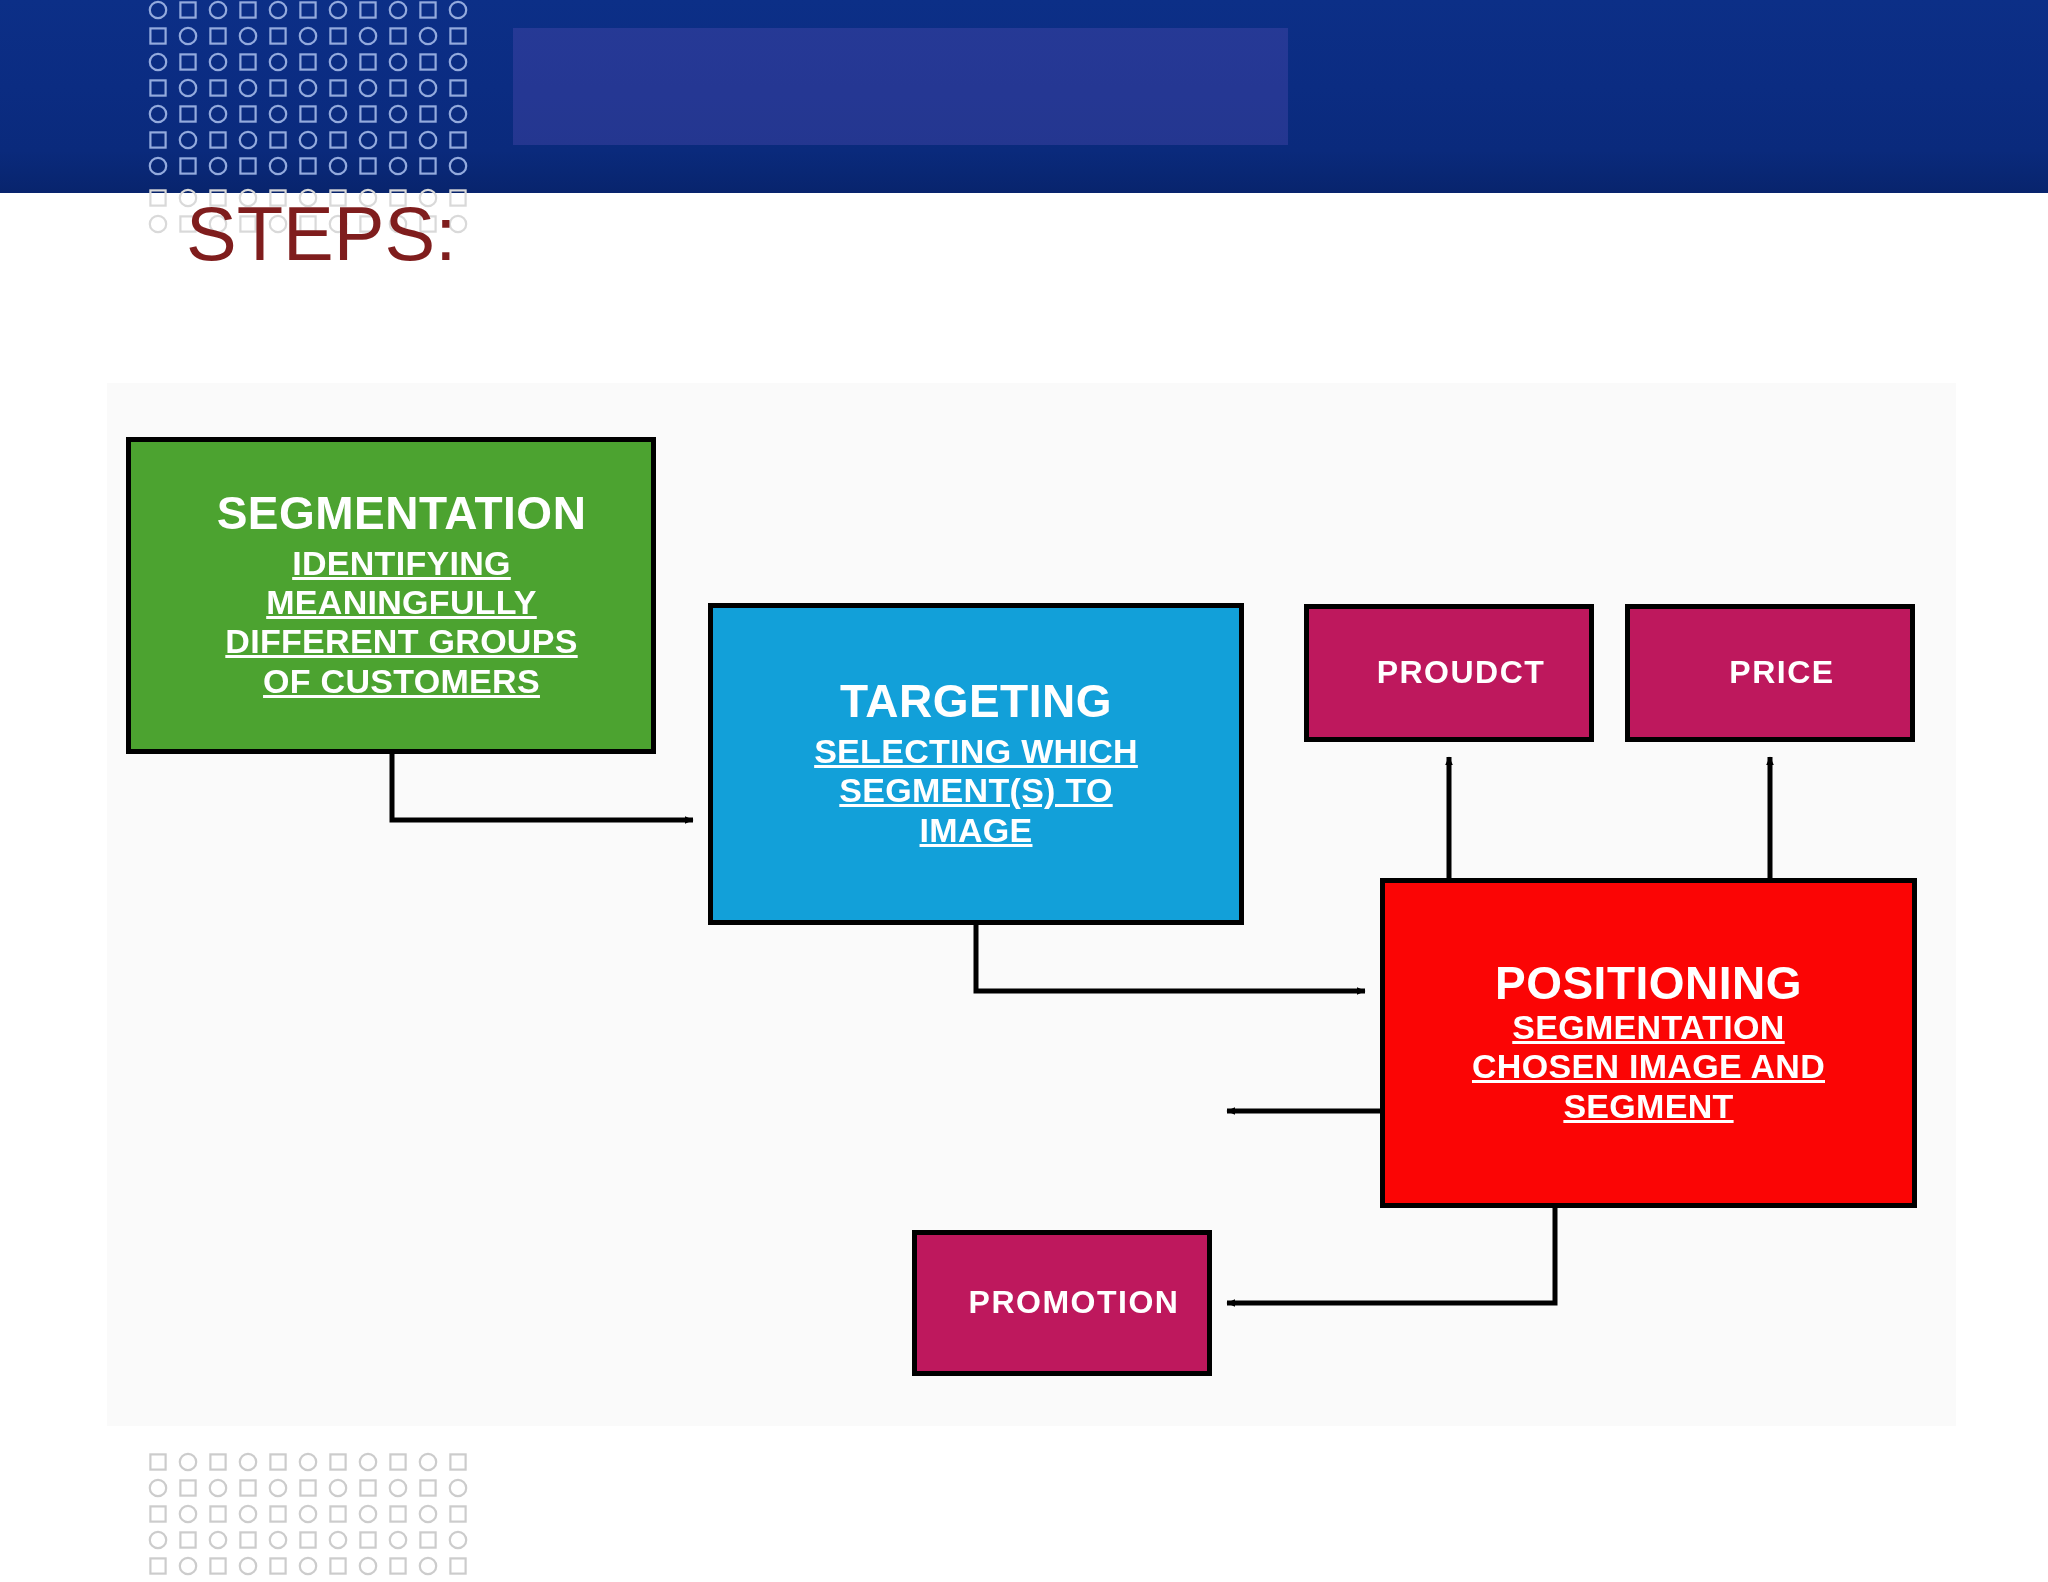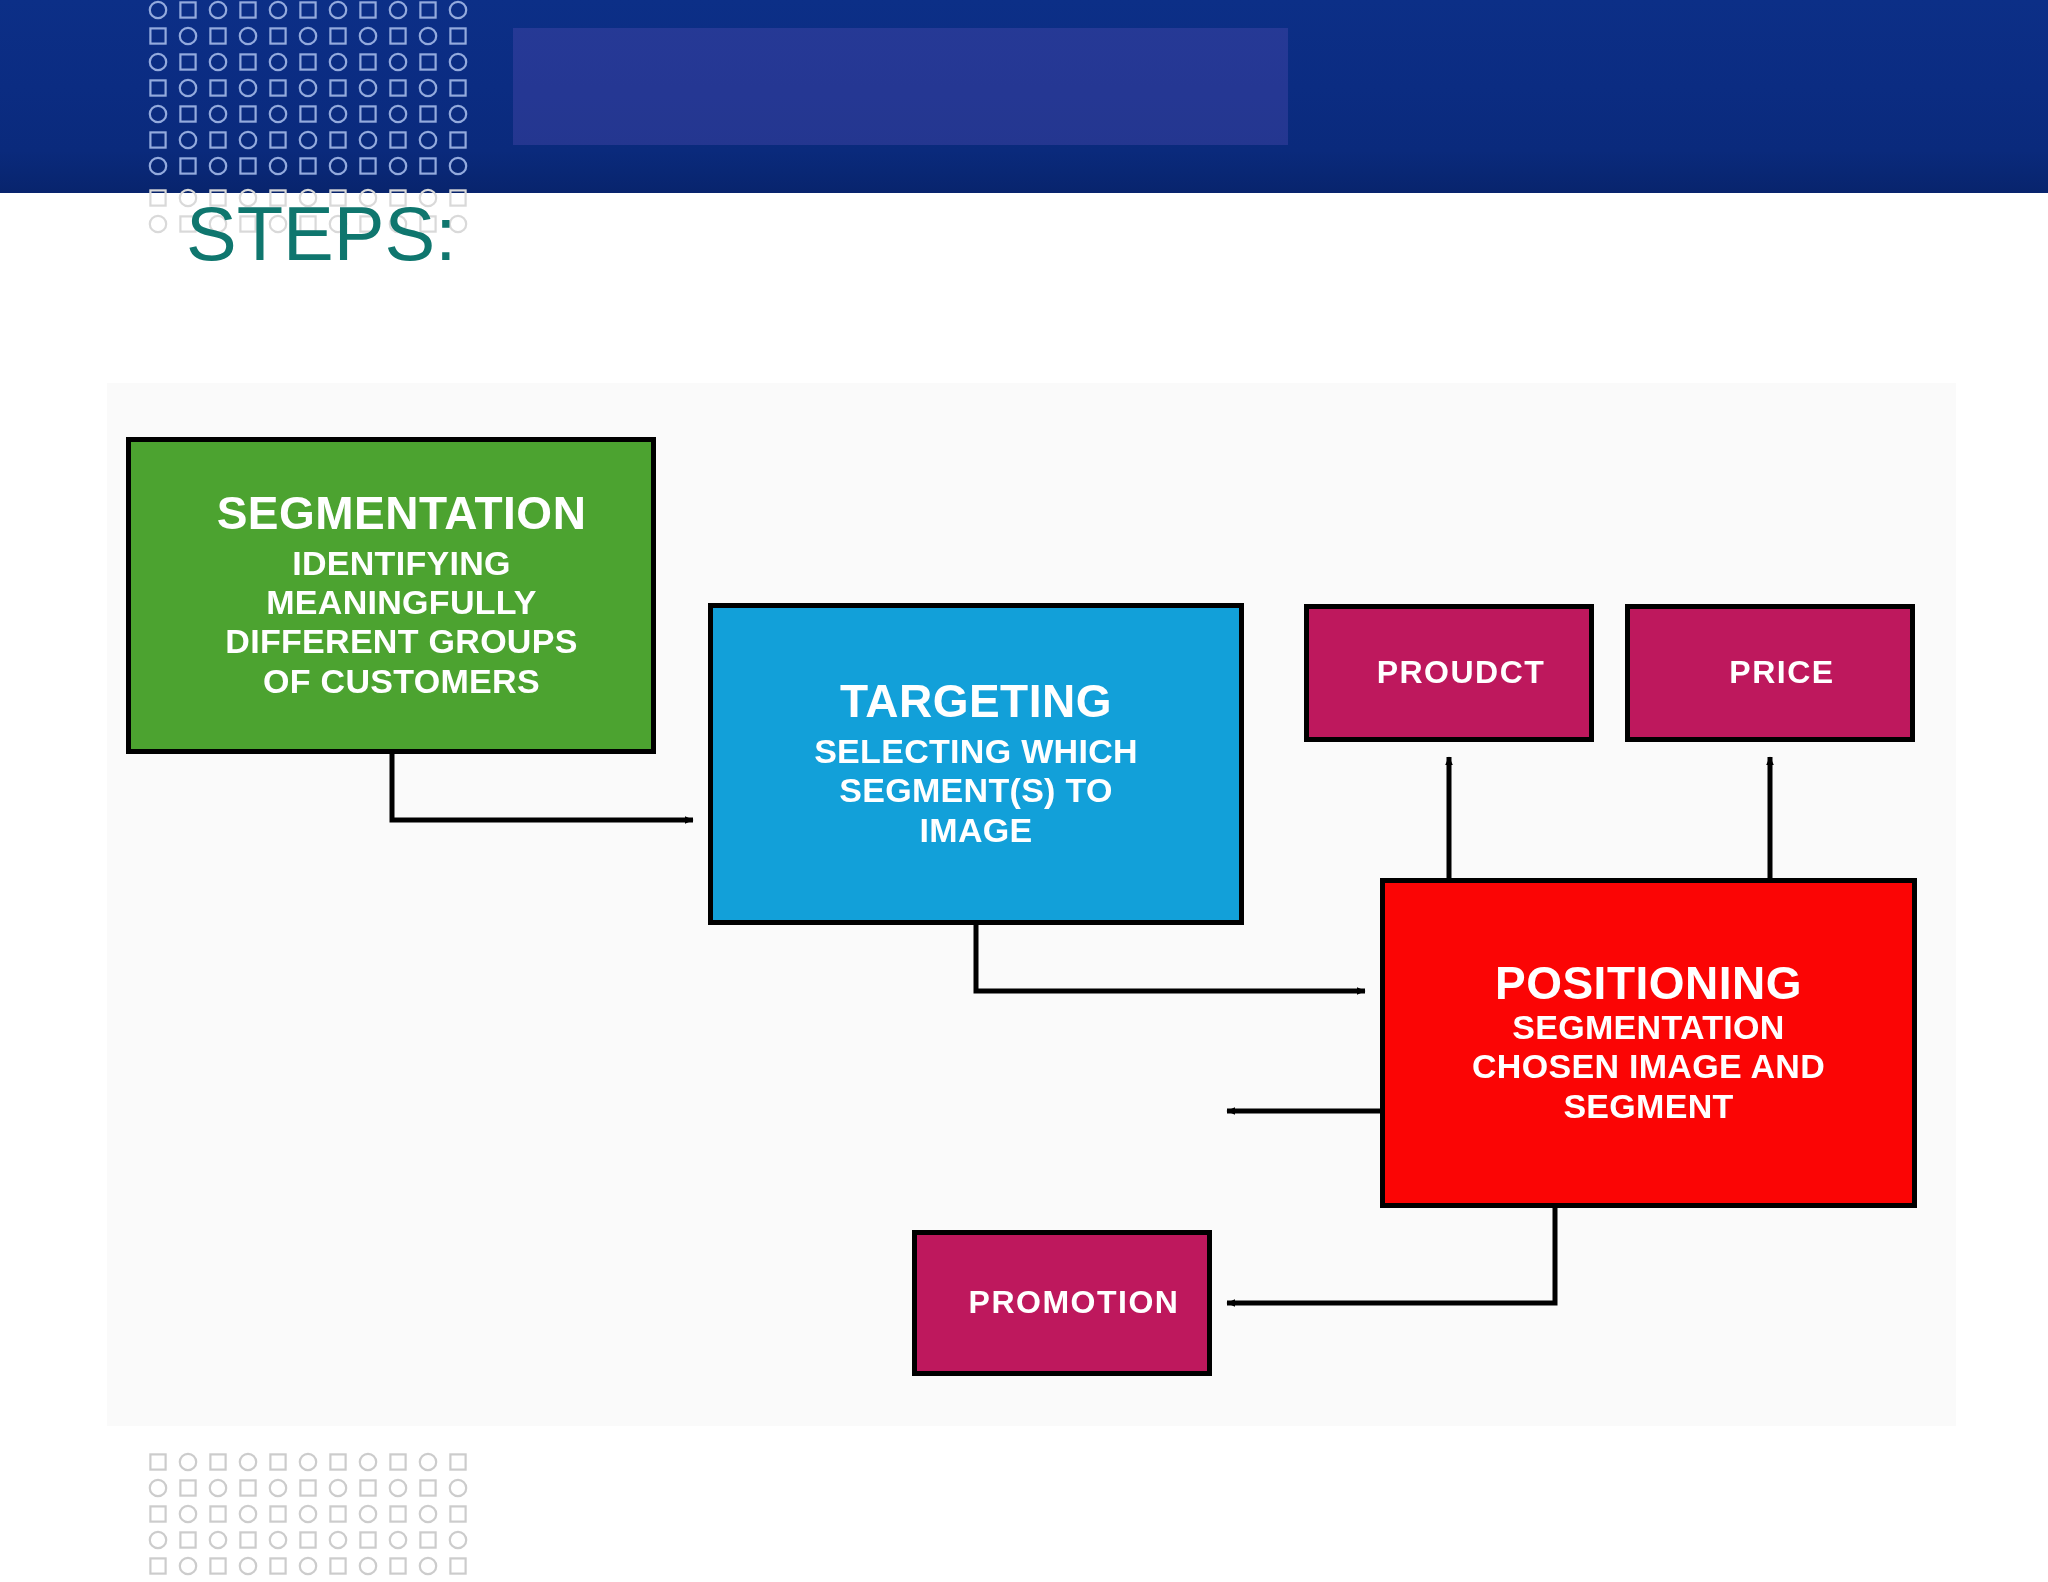--- a/index.html
+++ b/index.html
@@ -53,21 +53,21 @@
     z-index: 3;
   }
 
   
   #page-title {
     position: absolute;
     left: 186px;
     top: 196px;
     font-size: 76px;
     line-height: 1;
-    color: #0f766e;
+    color: #7f1d1d;
     font-weight: 400;
     letter-spacing: 0px;
     white-space: nowrap;
     z-index: 5;
   }
 
   
   #diagram {
     position: absolute;
     left: 107px;
@@ -98,20 +98,21 @@
   }
   .node .head {
     font-weight: bold;
     line-height: 1.04;
     letter-spacing: 0.5px;
   }
   .node .sub {
     font-weight: bold;
     line-height: 1.16;
     letter-spacing: 0.3px;
+    text-decoration: underline;
   }
 
   
   #node-segmentation {
     left: 19px;
     top: 54px;
     width: 530px;
     height: 317px;
     background: #4ca330;
     padding-left: 21px;

